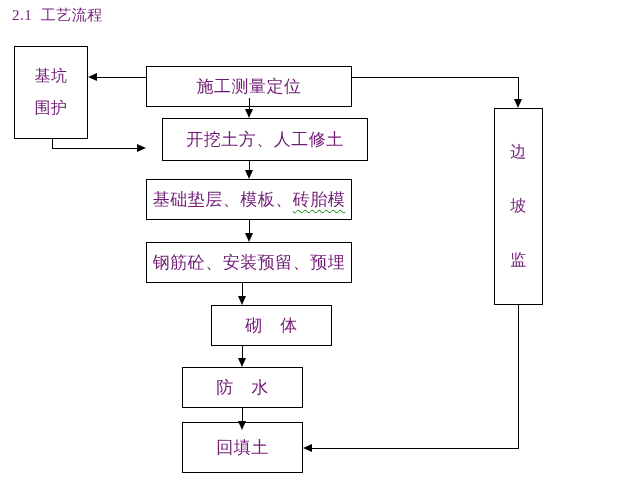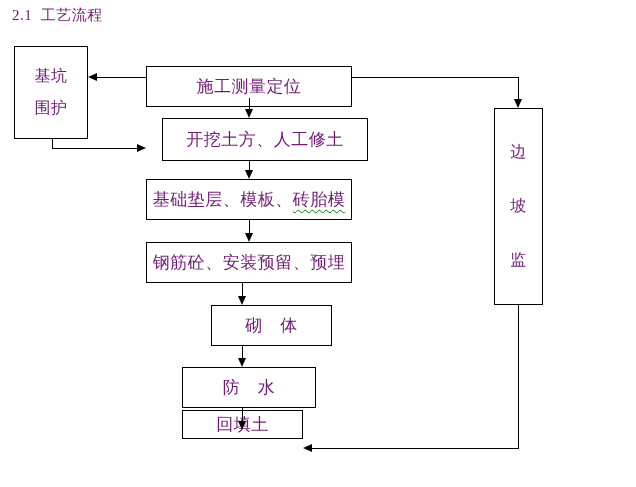--- a/index.html
+++ b/index.html
@@ -103,25 +103,25 @@
   </div>
 
   <div class="box" style="left:146px; top:242px; width:206px; height:41px;">
     <span>钢筋砼、安装预留、预埋</span>
   </div>
 
   <div class="box" style="left:174px; top:305px; width:121px; height:41px;margin-left:37px;">
     <span>砌　体</span>
   </div>
 
-  <div class="box" style="left:182px; top:367px; width:134px; height:41px;">
+  <div class="box" style="left:182px; top:367px; width:121px; height:41px;">
     <span>防　水</span>
   </div>
 
-  <div class="box" style="left:182px; top:410px; width:121px; height:29px;">
+  <div class="box" style="left:182px; top:422px; width:121px; height:51px;">
     <span>回填土</span>
   </div>
 
   <div class="box monitor-box" style="left:494px; top:108px; width:49px; height:197px;">
     <span>边</span>
     <span>坡</span>
     <span>监</span>
   </div>
 
   <div class="hline" style="left:96px; top:77px; width:50px;"></div>

